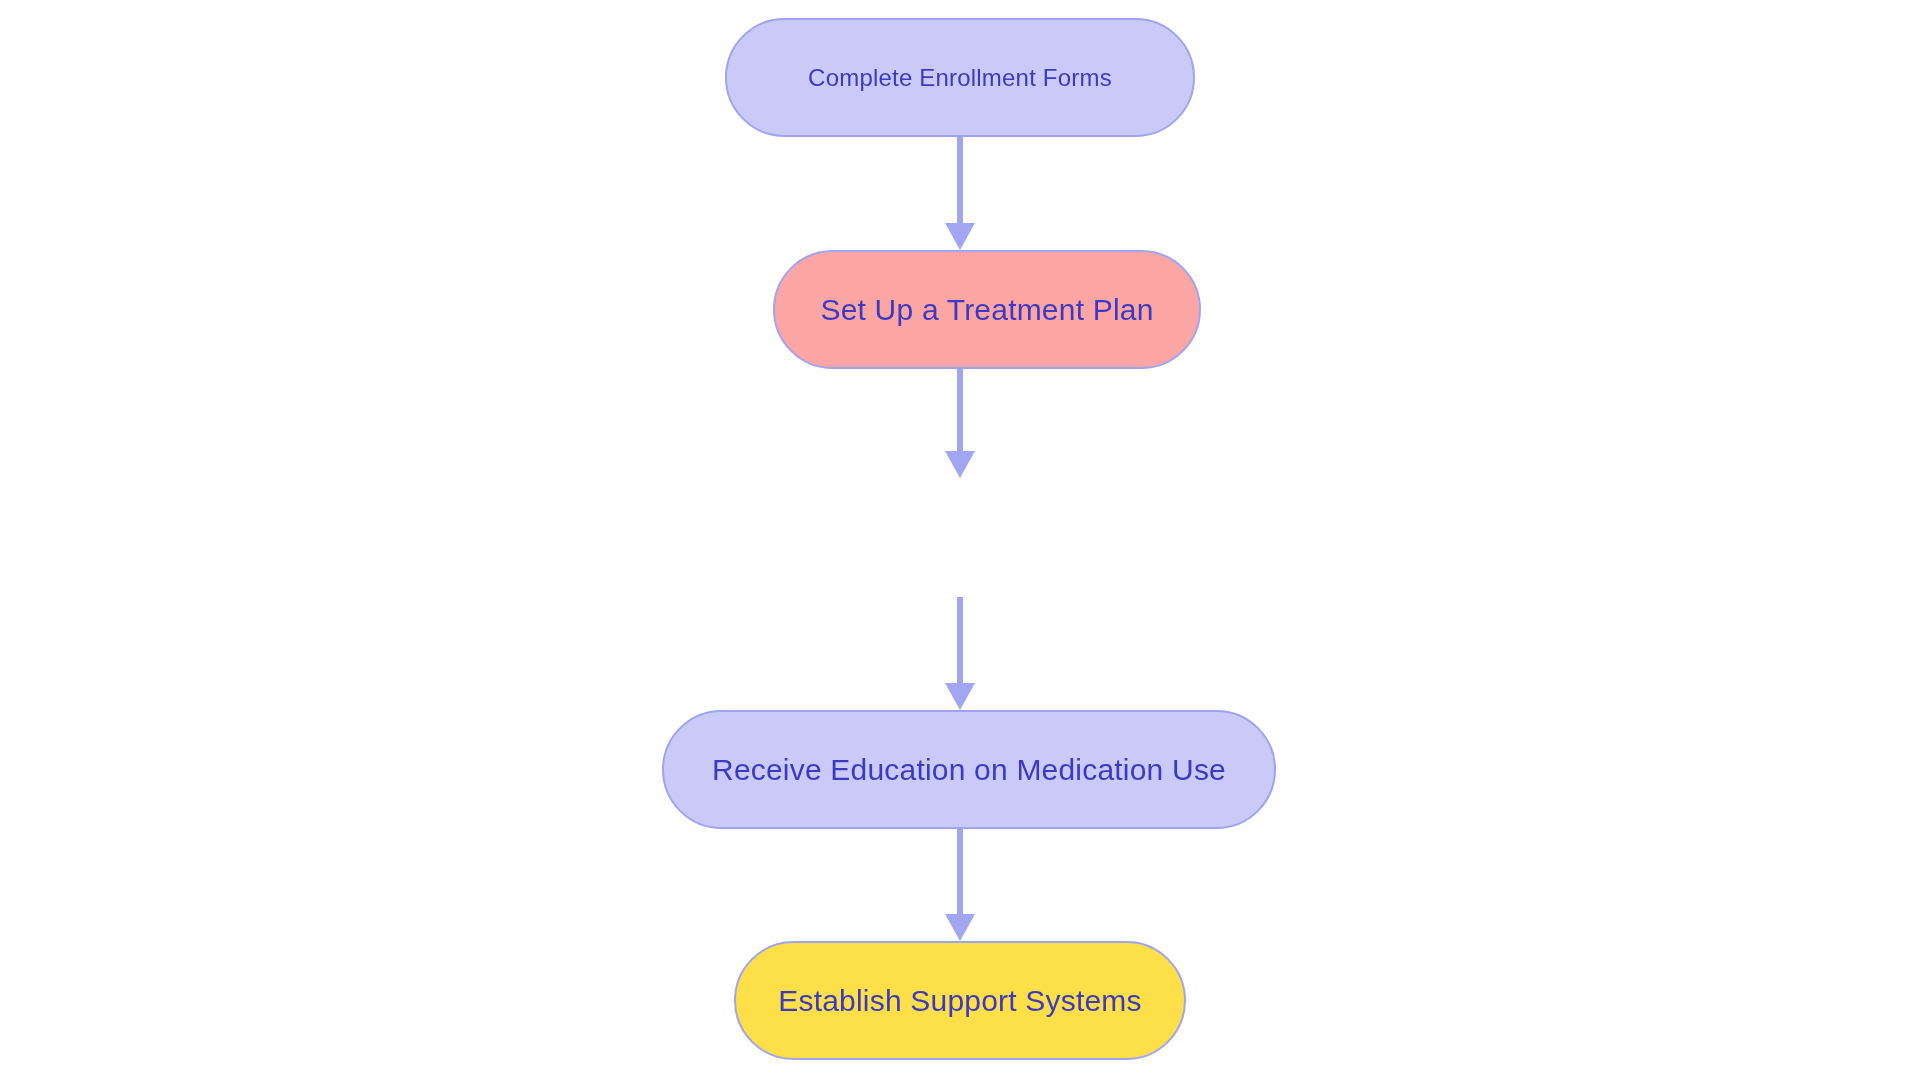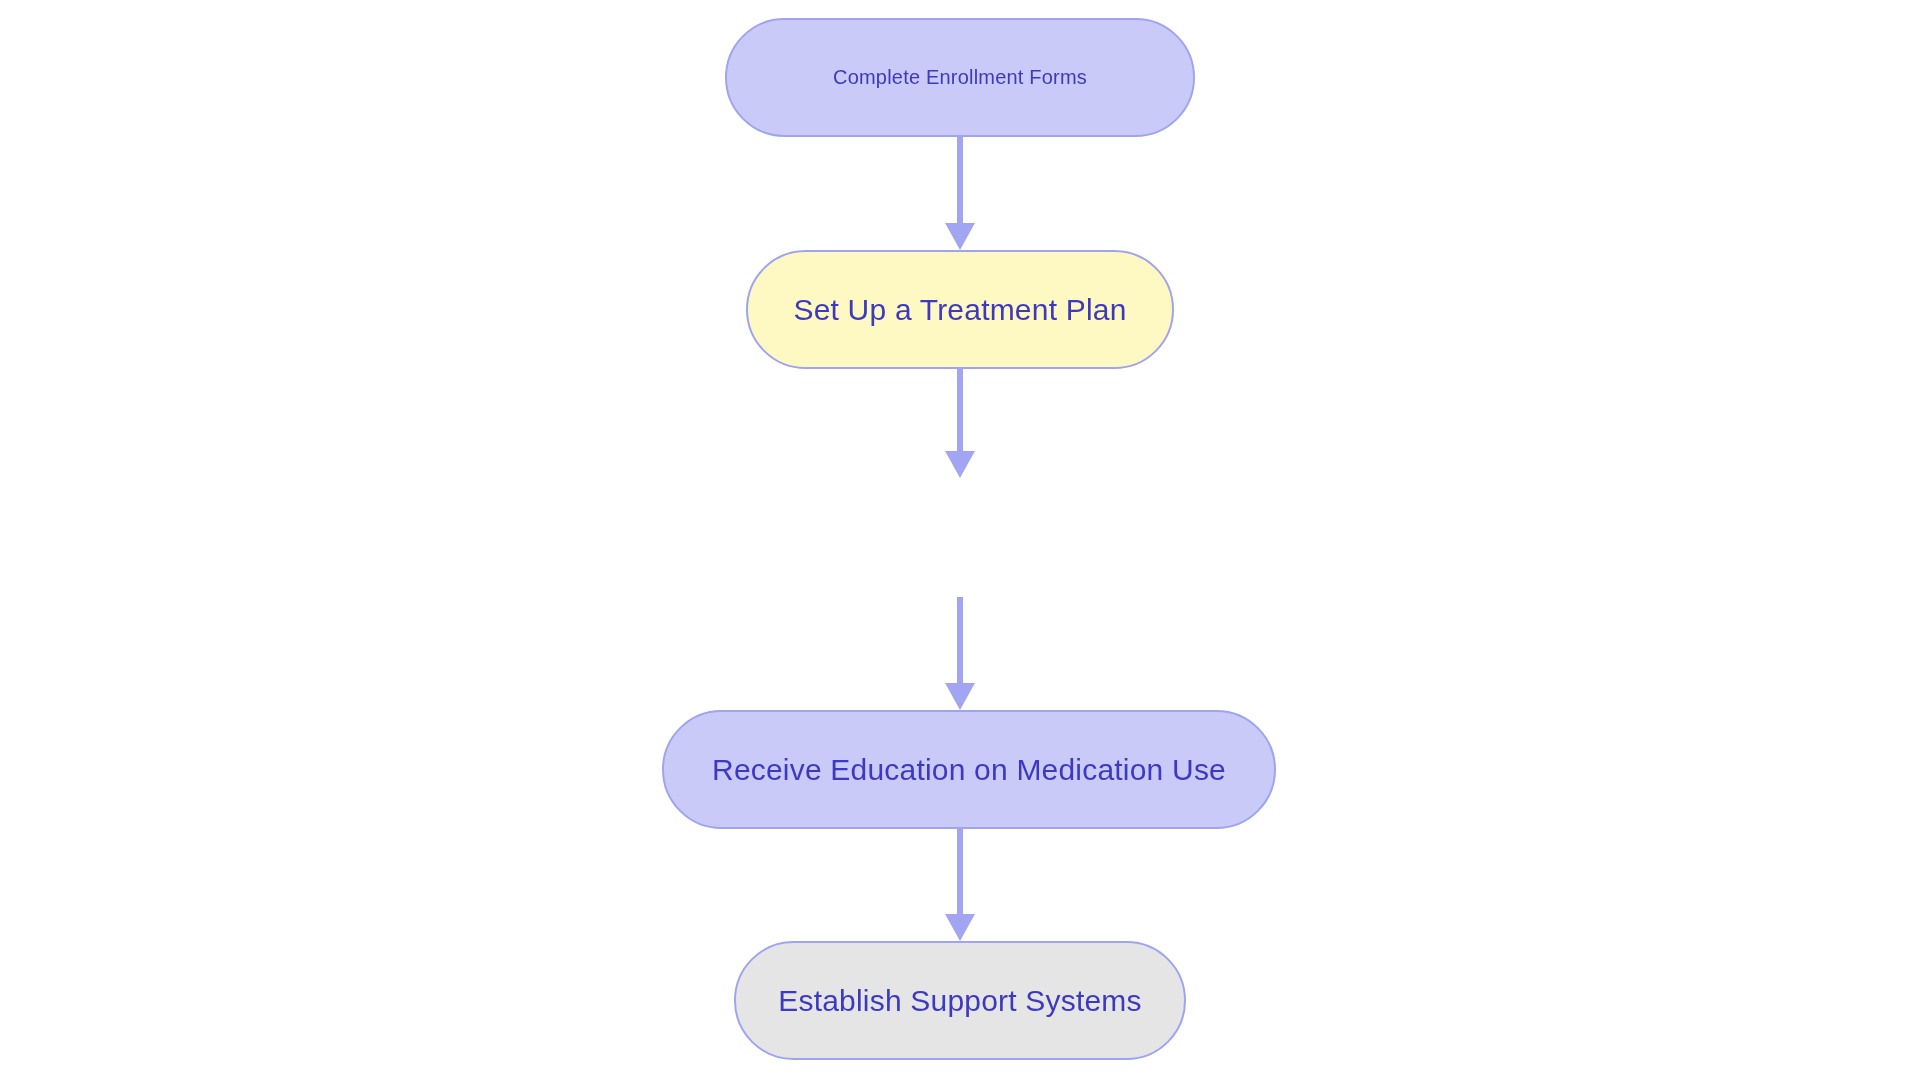--- a/index.html
+++ b/index.html
@@ -60,25 +60,25 @@
         <line x1="960" y1="597" x2="960" y2="685" stroke="#a2a5f2" stroke-width="6"></line>
         <polygon points="945,683 975,683 960,710" fill="#a2a5f2"></polygon>
       </g>
       <g>
         <line x1="960" y1="829" x2="960" y2="916" stroke="#a2a5f2" stroke-width="6"></line>
         <polygon points="945,914 975,914 960,941" fill="#a2a5f2"></polygon>
       </g>
     </svg>
   <div id="node-layer">
       <div class="flow-node" style="left: 725px; top: 18px; width: 470px; height: 119px; background: rgb(201, 202, 248); border: 2px solid rgb(160, 164, 240); border-radius: 60px;">
-        <span style="color: rgb(61, 58, 193); font-size: 20px;">Complete Enrollment Forms</span>
+        <span style="color: rgb(61, 58, 193); font-size: 24px;">Complete Enrollment Forms</span>
       </div>
-      <div class="flow-node" style="left: 746px; top: 250px; width: 428px; height: 119px; background: #fef9c3; border: 2px solid rgb(160, 164, 240); border-radius: 60px; align-items: center;">
+      <div class="flow-node" style="left: 773px; top: 250px; width: 428px; height: 119px; background: #fca5a5; border: 2px solid rgb(160, 164, 240); border-radius: 60px; align-items: center;">
         <span style="color: rgb(61, 58, 193); font-size: 30px;">Set Up a Treatment Plan</span>
       </div>
       <div class="flow-node" style="left: 662px; top: 710px; width: 614px; height: 119px; background: rgb(201, 202, 248); border: 2px solid rgb(160, 164, 240); border-radius: 60px;">
         <span style="color: rgb(61, 58, 193); font-size: 30px;">Receive Education on Medication Use</span>
       </div>
-      <div class="flow-node" style="left: 734px; top: 941px; width: 452px; height: 119px; background: #e5e5e5; border: 2px solid rgb(160, 164, 240); border-radius: 60px;">
+      <div class="flow-node" style="left: 734px; top: 941px; width: 452px; height: 119px; background: #fde047; border: 2px solid rgb(160, 164, 240); border-radius: 60px;">
         <span style="color: rgb(61, 58, 193); font-size: 30px;">Establish Support Systems</span>
       </div>
     </div>
 </div>
 
 </body></html>

